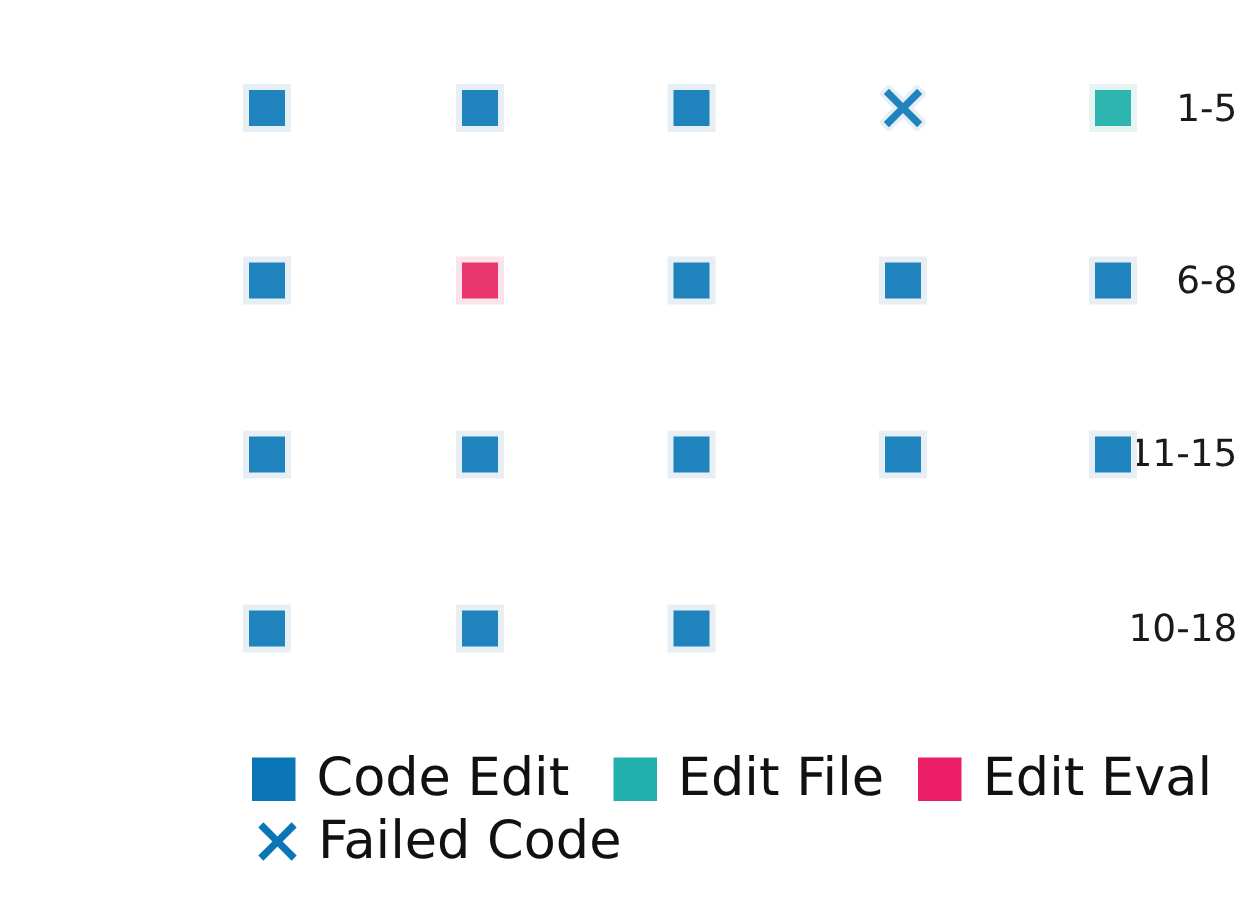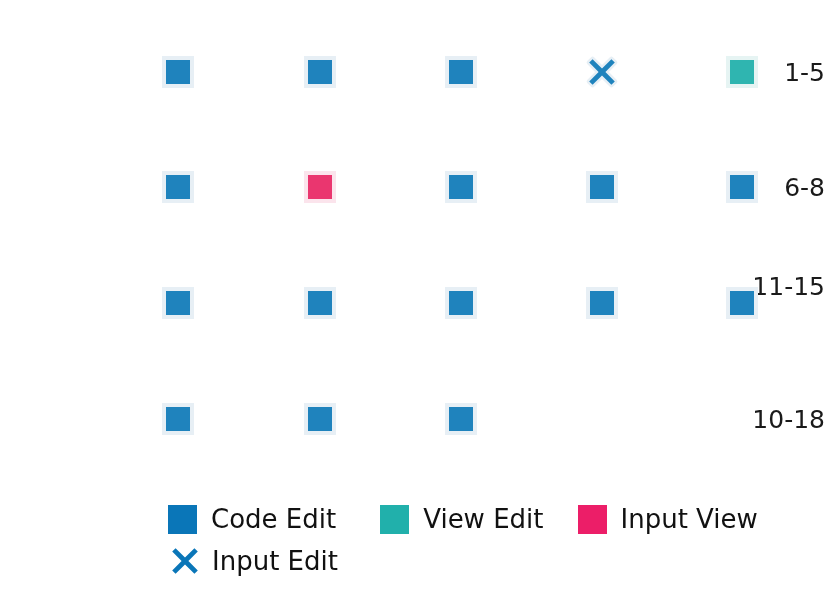--- a/index.html
+++ b/index.html
@@ -72,38 +72,38 @@
   .sw-code  { background: #0a76b8; }
   .sw-view  { background: #21b0ab; }
   .sw-input { background: #ec1e68; }
   .legend-x {
     width: 34px;
     height: 34px;
     flex: 0 0 auto;
     display: block;
   }
   .legend-label {
-    font-size: 26px;
+    font-size: 35px;
     color: #111111;
     margin-left: 14px;
     white-space: nowrap;
     line-height: 1;
   }
   .gap-a { width: 44px; }
   .gap-b { width: 34px; }
 </style>
 </head>
 <body>
 
 <div id="canvas">
 
   <div id="row-labels">
     <div class="row-label" style="top:72px;">1-5</div>
     <div class="row-label" style="top:187px;">6-8</div>
-    <div class="row-label" style="top:286px;">11-15</div>
+    <div class="row-label" style="top:302px;">11-15</div>
     <div class="row-label" style="top:419px;">10-18</div>
   </div>
 
   <div id="plot-area">
       <div class="marker square sq-code" style="left: 178px; top: 72px;"></div>
       <div class="marker square sq-code" style="left: 320px; top: 72px;"></div>
       <div class="marker square sq-code" style="left: 461px; top: 72px;"></div>
       <svg viewBox="0 0 34 34" class="marker xmark" style="left: 602px; top: 72px;">
         <path d="M7.6 4.2 L17 13.6 L26.4 4.2 L29.8 7.6 L20.4 17 L29.8 26.4 L26.4 29.8 L17 20.4 L7.6 29.8 L4.2 26.4 L13.6 17 L4.2 7.6 Z" fill="none" stroke="#e7eff5" stroke-width="5" stroke-linejoin="round"></path>
         <path d="M7.6 4.2 L17 13.6 L26.4 4.2 L29.8 7.6 L20.4 17 L29.8 26.4 L26.4 29.8 L17 20.4 L7.6 29.8 L4.2 26.4 L13.6 17 L4.2 7.6 Z" fill="#1f83bd"></path>
@@ -126,31 +126,31 @@
 
   <div id="legend">
     <div class="legend-row">
       <div class="legend-item">
         <span class="legend-swatch sw-code"></span>
         <span class="legend-label">Code Edit</span>
       </div>
       <div class="gap-a"></div>
       <div class="legend-item">
         <span class="legend-swatch sw-view"></span>
-        <span class="legend-label">View Edit</span>
+        <span class="legend-label">Edit File</span>
       </div>
       <div class="gap-b"></div>
       <div class="legend-item">
         <span class="legend-swatch sw-input"></span>
-        <span class="legend-label">Input View</span>
+        <span class="legend-label">Edit Eval</span>
       </div>
     </div>
     <div class="legend-row">
       <div class="legend-item">
         <svg class="legend-x" viewBox="0 0 34 34">
           <path d="M7.6 4.2 L17 13.6 L26.4 4.2 L29.8 7.6 L20.4 17 L29.8 26.4 L26.4 29.8 L17 20.4 L7.6 29.8 L4.2 26.4 L13.6 17 L4.2 7.6 Z" fill="#0a76b8"></path>
         </svg>
-        <span class="legend-label" style="margin-left:10px;">Input Edit</span>
+        <span class="legend-label" style="margin-left:10px;">Failed Code</span>
       </div>
     </div>
   </div>
 
 </div>
 
 </body></html>

